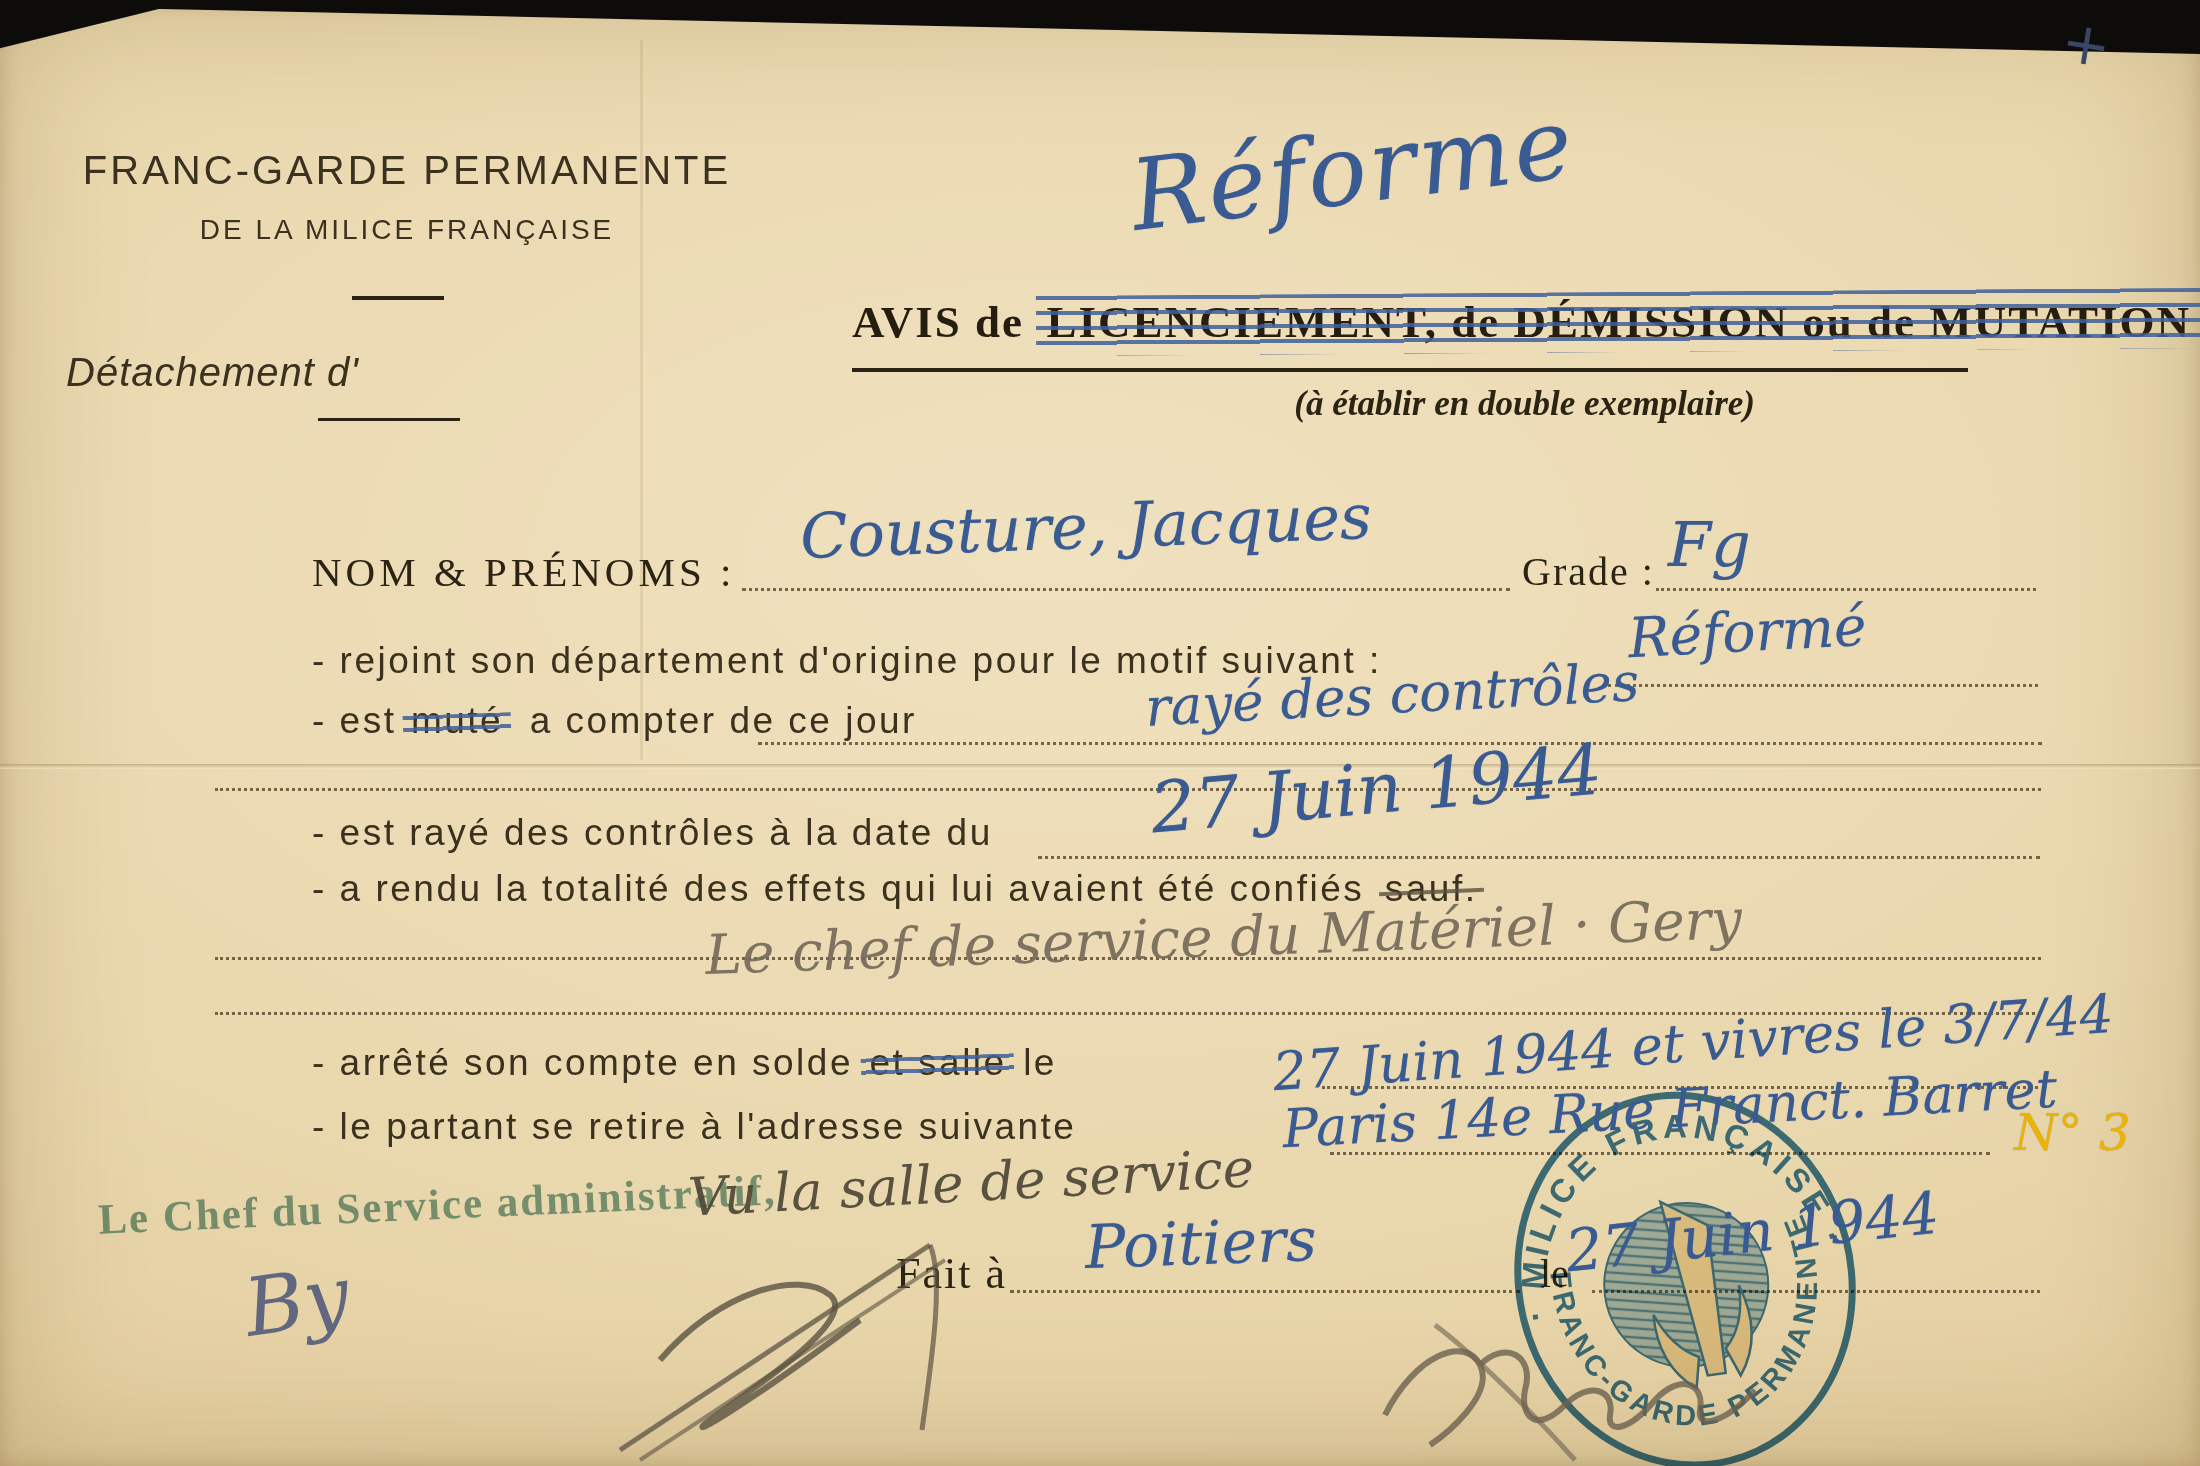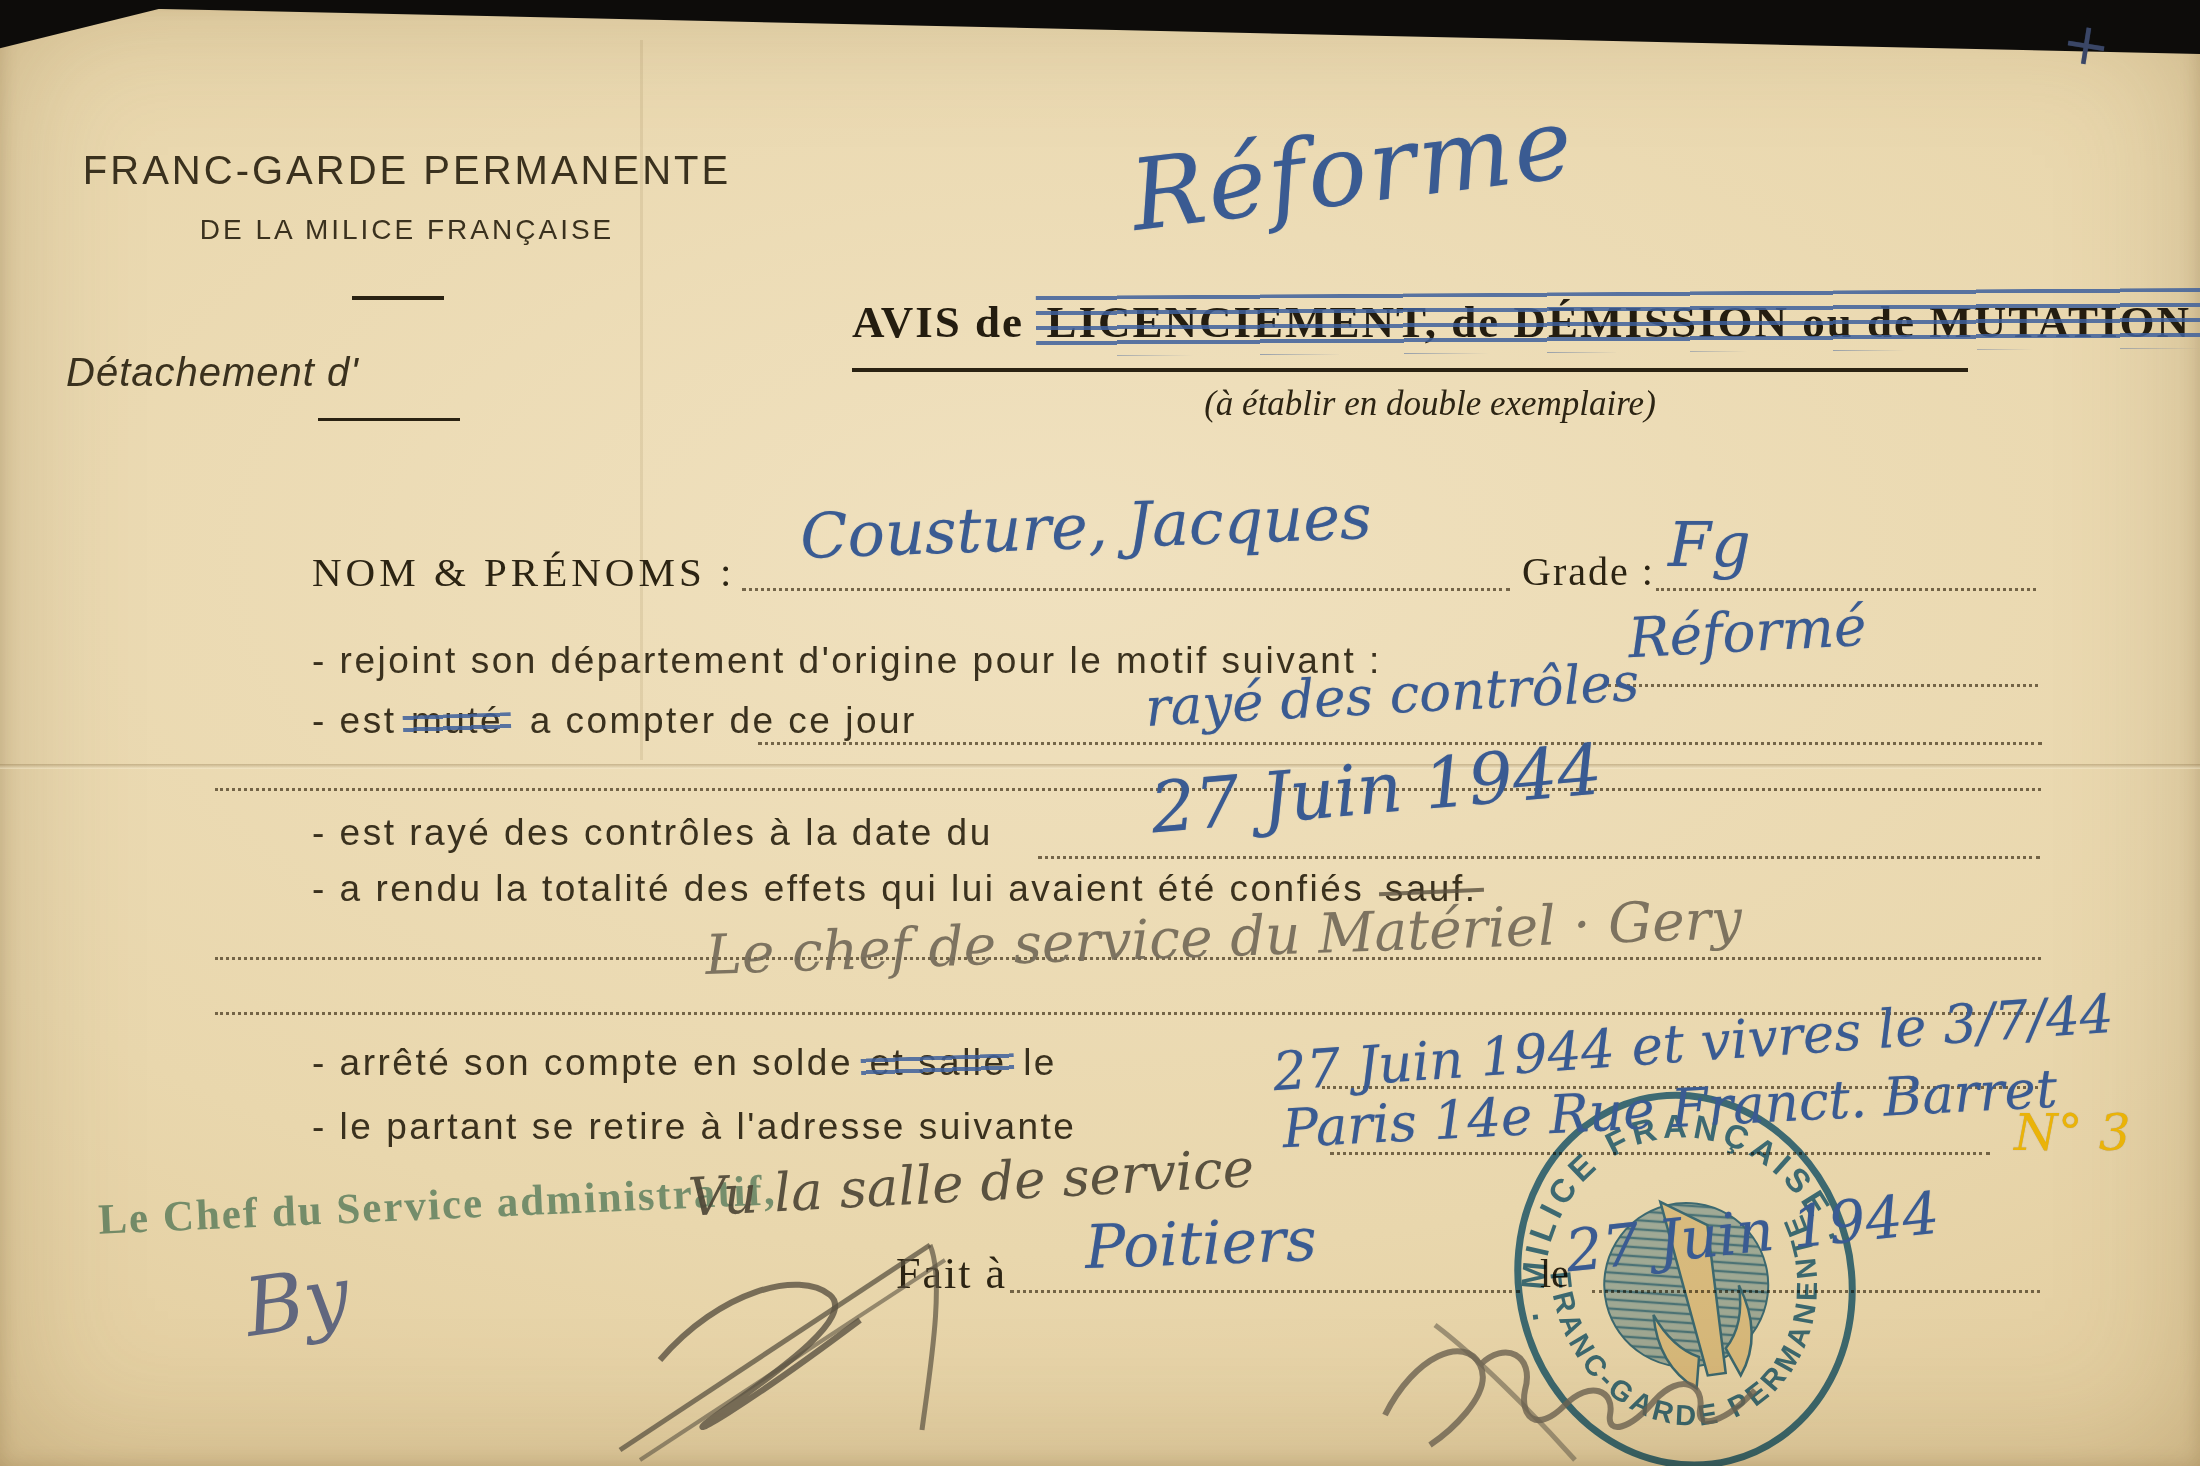--- a/index.html
+++ b/index.html
@@ -64,21 +64,21 @@
   <div class="abs ps" style="left:66px;top:350px;font-size:40px;font-style:italic;letter-spacing:1px;">Détachement d'</div>
   <div class="rule" style="left:318px;top:418px;width:142px;height:3px;"></div>
 
   <div class="abs hand" style="left:1130px;top:112px;font-size:98px;letter-spacing:3px;transform:rotate(-7deg);">Réforme</div>
 
   <div class="abs" style="left:852px;top:296px;">
     <span class="titleface">AVIS de</span>
     <span class="titleface strike4" style="margin-left:18px;">LICENCIEMENT, de DÉMISSION ou de MUTATION</span>
   </div>
   <div class="rule" style="left:852px;top:368px;width:1116px;height:4px;"></div>
-  <div class="abs pserif" style="left:1105px;top:384px;width:650px;text-align:center;font-size:35px;font-weight:normal;font-style:italic;">(à établir en double exemplaire)</div>
+  <div class="abs pserif" style="left:1105px;top:384px;width:650px;text-align:right;font-size:35px;font-weight:bold;font-style:italic;">(à établir en double exemplaire)</div>
 
   <div class="abs pserif" style="left:312px;top:548px;font-size:41px;letter-spacing:4px;">NOM &amp; PRÉNOMS :</div>
   <div class="dl" style="left:742px;top:588px;width:768px;"></div>
   <div class="abs hand" style="left:800px;top:490px;font-size:62px;transform:rotate(-2deg);">Cousture, Jacques</div>
   <div class="abs pserif" style="left:1522px;top:548px;font-size:40px;letter-spacing:2px;">Grade :</div>
   <div class="dl" style="left:1656px;top:588px;width:380px;"></div>
   <div class="abs hand" style="left:1668px;top:508px;font-size:62px;">Fg</div>
 
   <div class="abs ps" style="left:312px;top:640px;">- rejoint son département d'origine pour le motif suivant :</div>
   <div class="dl" style="left:1608px;top:684px;width:430px;"></div>

